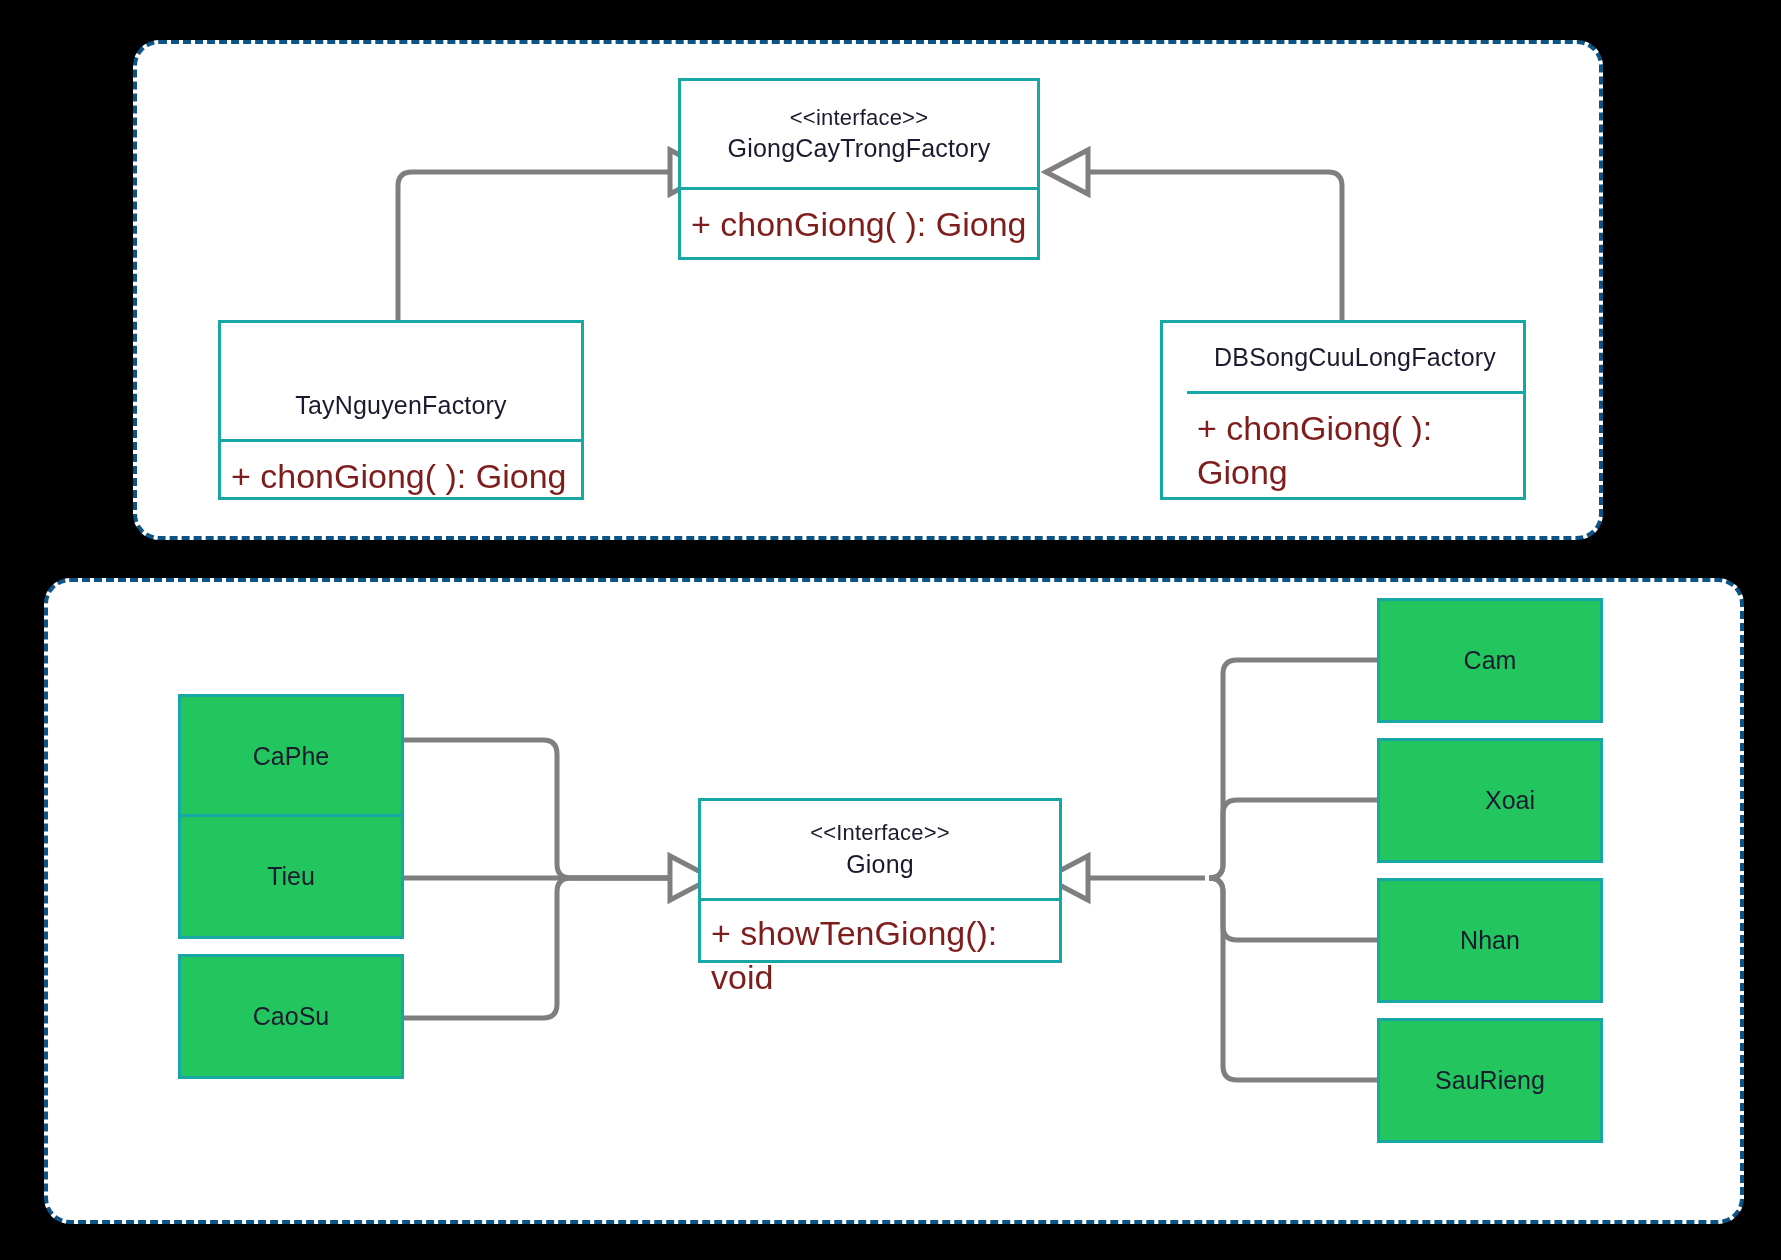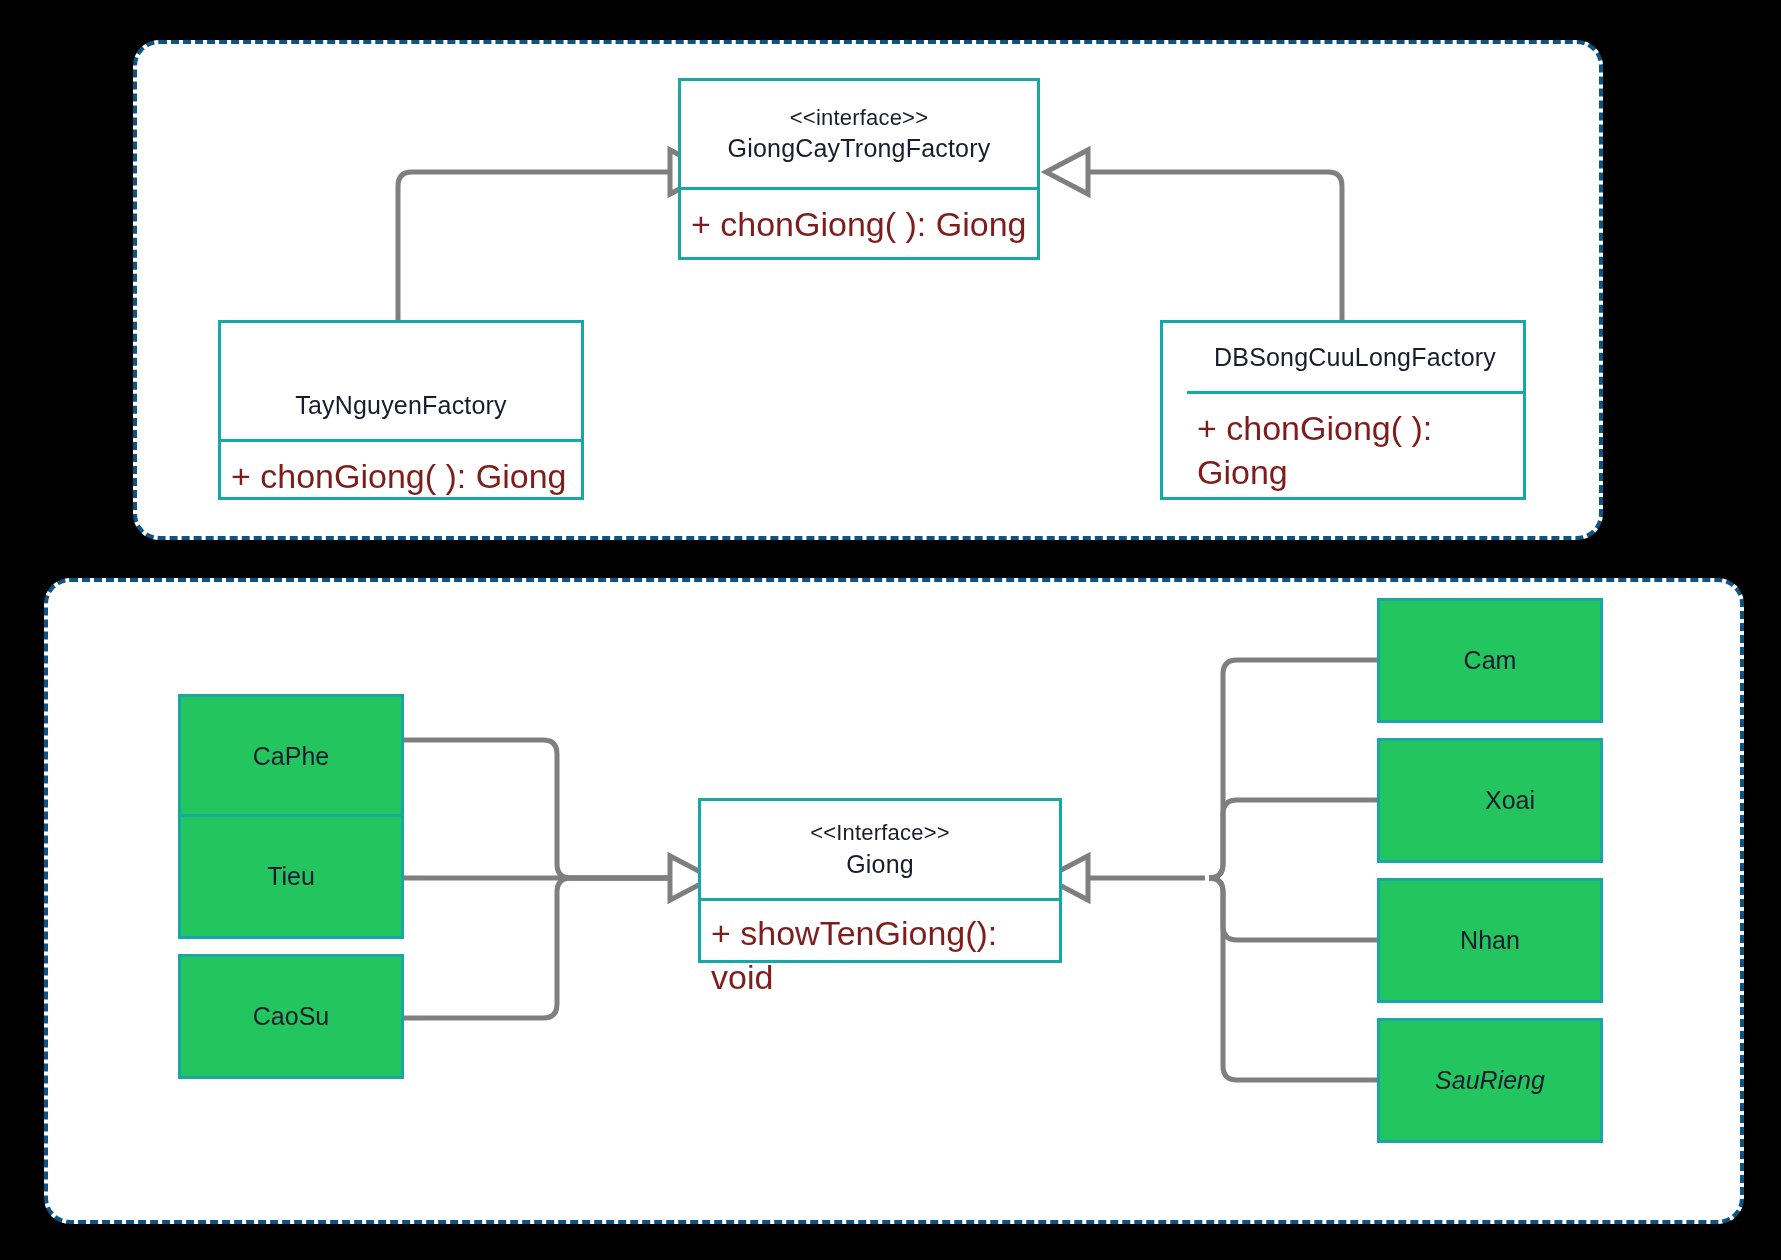--- a/index.html
+++ b/index.html
@@ -205,17 +205,17 @@
 
   <div class="simplebox" style="left:1377px; top:598px; width:226px; height:125px;">
     <span>Cam</span>
   </div>
   <div class="simplebox" style="left:1377px; top:738px; width:226px; height:125px;padding-left:40px;">
     <span>Xoai</span>
   </div>
   <div class="simplebox" style="left:1377px; top:878px; width:226px; height:125px;">
     <span>Nhan</span>
   </div>
-  <div class="simplebox" style="left:1377px; top:1018px; width:226px; height:125px;font-style:italic;">
+  <div class="simplebox" style="left:1377px; top:1018px; width:226px; height:125px;">
     <span>SauRieng</span>
   </div>
 
 </div>
 
 </body></html>

